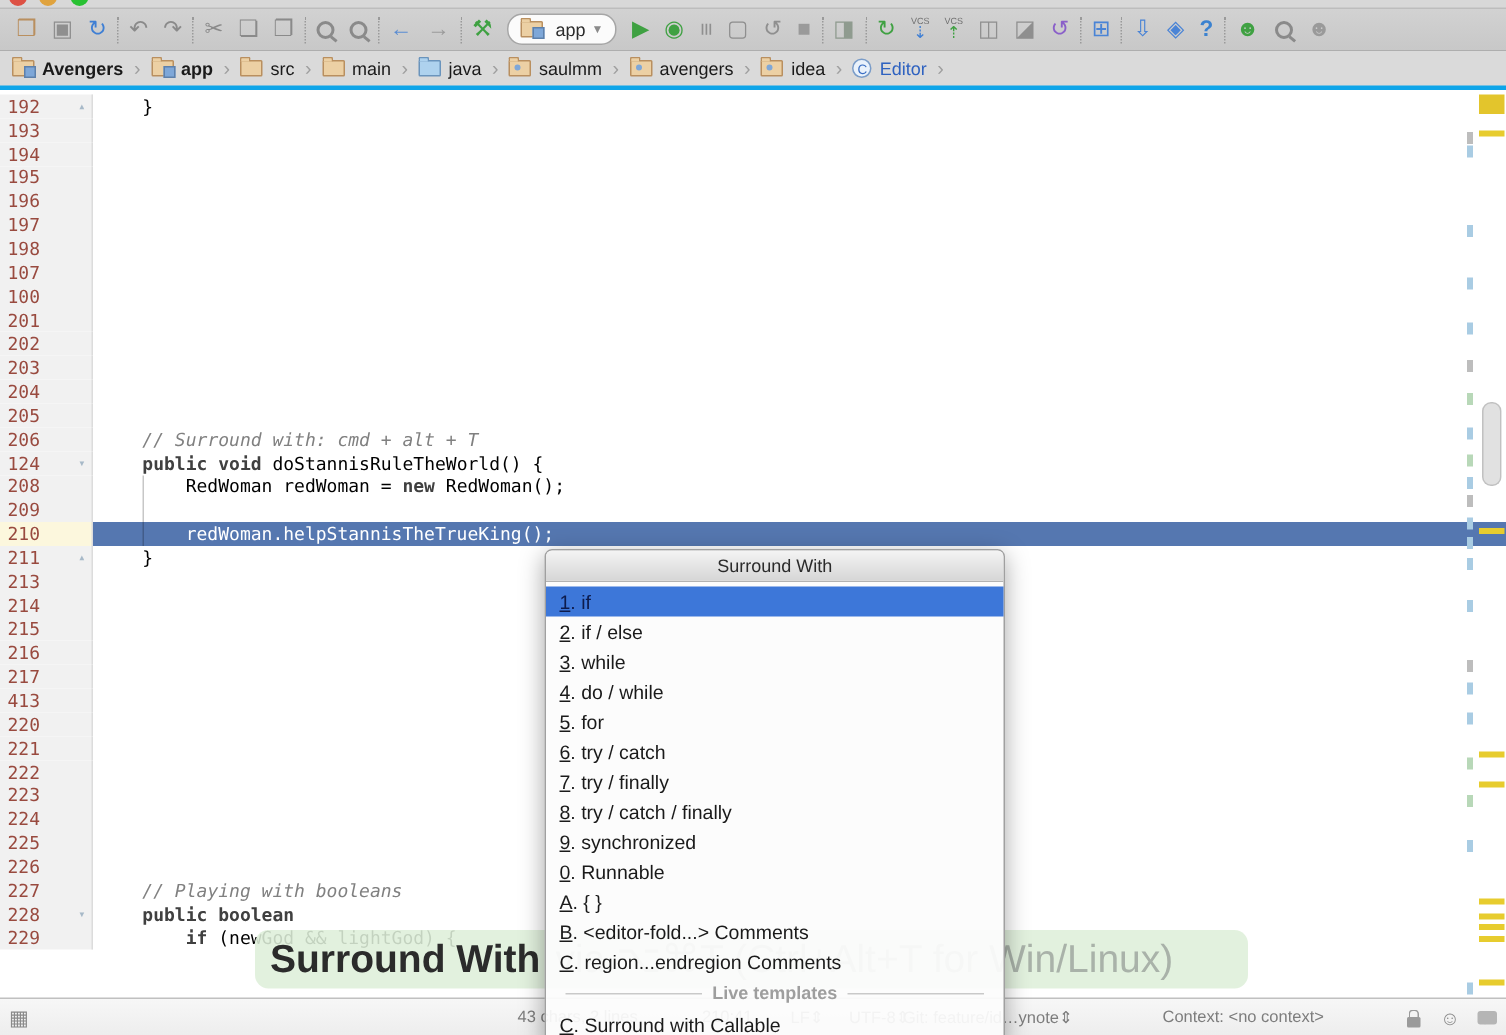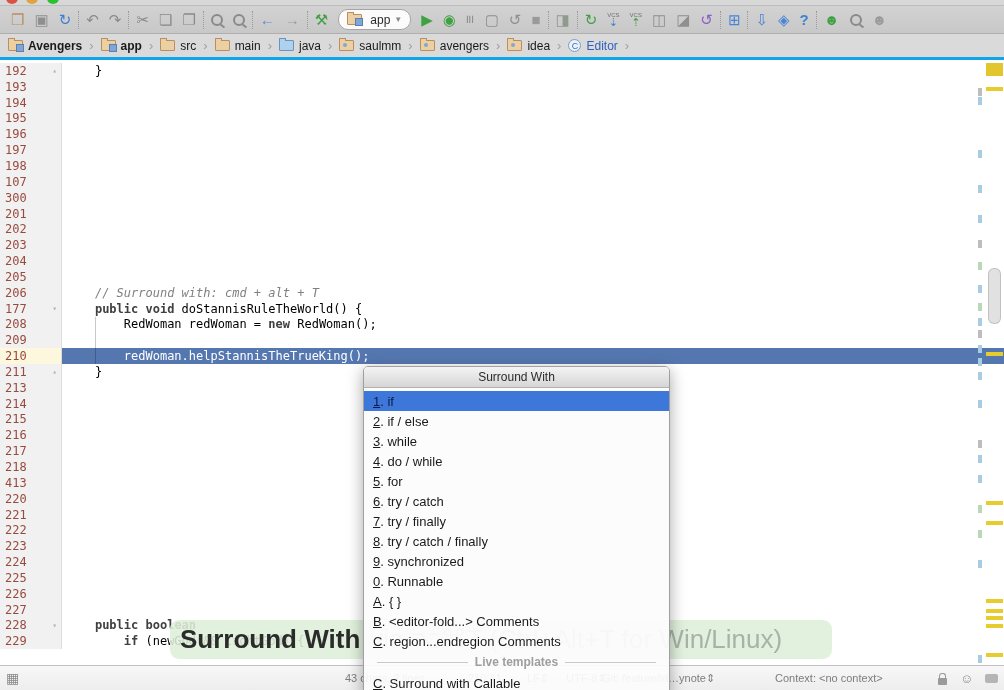--- a/index.html
+++ b/index.html
@@ -230,47 +230,46 @@
 
   <div id="editor" style="padding-top: 3px;">
       <div class="code-line"><div class="gutter"><span class="lnum">192</span><span class="foldmark">▴</span></div><span class="code"><span>    }</span></span></div>
       <div class="code-line"><div class="gutter"><span class="lnum">193</span></div><span class="code"></span></div>
       <div class="code-line"><div class="gutter"><span class="lnum">194</span></div><span class="code"></span></div>
       <div class="code-line"><div class="gutter"><span class="lnum">195</span></div><span class="code"></span></div>
       <div class="code-line"><div class="gutter"><span class="lnum">196</span></div><span class="code"></span></div>
       <div class="code-line"><div class="gutter"><span class="lnum">197</span></div><span class="code"></span></div>
       <div class="code-line"><div class="gutter"><span class="lnum">198</span></div><span class="code"></span></div>
       <div class="code-line"><div class="gutter"><span class="lnum">107</span></div><span class="code"></span></div>
-      <div class="code-line"><div class="gutter"><span class="lnum">300</span></div><span class="code"></span></div>
+      <div class="code-line"><div class="gutter"><span class="lnum">100</span></div><span class="code"></span></div>
       <div class="code-line"><div class="gutter"><span class="lnum">201</span></div><span class="code"></span></div>
       <div class="code-line"><div class="gutter"><span class="lnum">202</span></div><span class="code"></span></div>
       <div class="code-line"><div class="gutter"><span class="lnum">203</span></div><span class="code"></span></div>
       <div class="code-line"><div class="gutter"><span class="lnum">204</span></div><span class="code"></span></div>
       <div class="code-line"><div class="gutter"><span class="lnum">205</span></div><span class="code"></span></div>
       <div class="code-line"><div class="gutter"><span class="lnum">206</span></div><span class="code"><span>    </span><span class="tok-cm">// Surround with: cmd + alt + T</span></span></div>
-      <div class="code-line"><div class="gutter"><span class="lnum">177</span><span class="foldmark">▾</span></div><span class="code"><span>    </span><span class="tok-kw">public void</span><span> doStannisRuleTheWorld() {</span></span></div>
+      <div class="code-line"><div class="gutter"><span class="lnum">124</span><span class="foldmark">▾</span></div><span class="code"><span>    </span><span class="tok-kw">public void</span><span> doStannisRuleTheWorld() {</span></span></div>
       <div class="code-line"><div class="gutter"><span class="lnum">208</span></div><span class="code"><span>        RedWoman redWoman = </span><span class="tok-kw">new</span><span> RedWoman();</span></span></div>
       <div class="code-line"><div class="gutter"><span class="lnum">209</span></div><span class="code"></span></div>
       <div class="code-line selected"><div class="sel-bar"></div><div class="gutter"><span class="lnum">210</span></div><span class="code"><span>        redWoman.helpStannisTheTrueKing();</span></span></div>
       <div class="code-line"><div class="gutter"><span class="lnum">211</span><span class="foldmark">▴</span></div><span class="code"><span>    }</span></span></div>
       <div class="code-line"><div class="gutter"><span class="lnum">213</span></div><span class="code"></span></div>
       <div class="code-line"><div class="gutter"><span class="lnum">214</span></div><span class="code"></span></div>
       <div class="code-line"><div class="gutter"><span class="lnum">215</span></div><span class="code"></span></div>
       <div class="code-line"><div class="gutter"><span class="lnum">216</span></div><span class="code"></span></div>
       <div class="code-line"><div class="gutter"><span class="lnum">217</span></div><span class="code"></span></div>
-      <div class="code-line"><div class="gutter"><span class="lnum">218</span></div><span class="code"></span></div>
       <div class="code-line"><div class="gutter"><span class="lnum">413</span></div><span class="code"></span></div>
       <div class="code-line"><div class="gutter"><span class="lnum">220</span></div><span class="code"></span></div>
       <div class="code-line"><div class="gutter"><span class="lnum">221</span></div><span class="code"></span></div>
       <div class="code-line"><div class="gutter"><span class="lnum">222</span></div><span class="code"></span></div>
       <div class="code-line"><div class="gutter"><span class="lnum">223</span></div><span class="code"></span></div>
       <div class="code-line"><div class="gutter"><span class="lnum">224</span></div><span class="code"></span></div>
       <div class="code-line"><div class="gutter"><span class="lnum">225</span></div><span class="code"></span></div>
       <div class="code-line"><div class="gutter"><span class="lnum">226</span></div><span class="code"></span></div>
-      <div class="code-line"><div class="gutter"><span class="lnum">227</span></div></div>
+      <div class="code-line"><div class="gutter"><span class="lnum">227</span></div><span class="code"><span>    </span><span class="tok-cm">// Playing with booleans</span></span></div>
       <div class="code-line"><div class="gutter"><span class="lnum">228</span><span class="foldmark">▾</span></div><span class="code"><span>    </span><span class="tok-kw">public boolean</span><span> </span></span></div>
       <div class="code-line"><div class="gutter"><span class="lnum">229</span></div><span class="code"><span>        </span><span class="tok-kw">if</span><span> (newGod &amp;&amp; lightGod) {</span></span></div>
     </div>
   <div id="indent-guide"></div>
 
   <div id="stripe">
     <div id="scroll-thumb"></div>
   <div class="stripe-mark" style="right: 1px; top: 3px; width: 17px; height: 13px; background: rgb(227, 197, 44);"></div>
       <div class="stripe-mark" style="right: 1px; top: 27px; width: 17px; height: 4px; background: rgb(231, 204, 46);"></div>
       <div class="stripe-mark" style="right: 1px; top: 292px; width: 17px; height: 4px; background: rgb(231, 204, 46);"></div>

